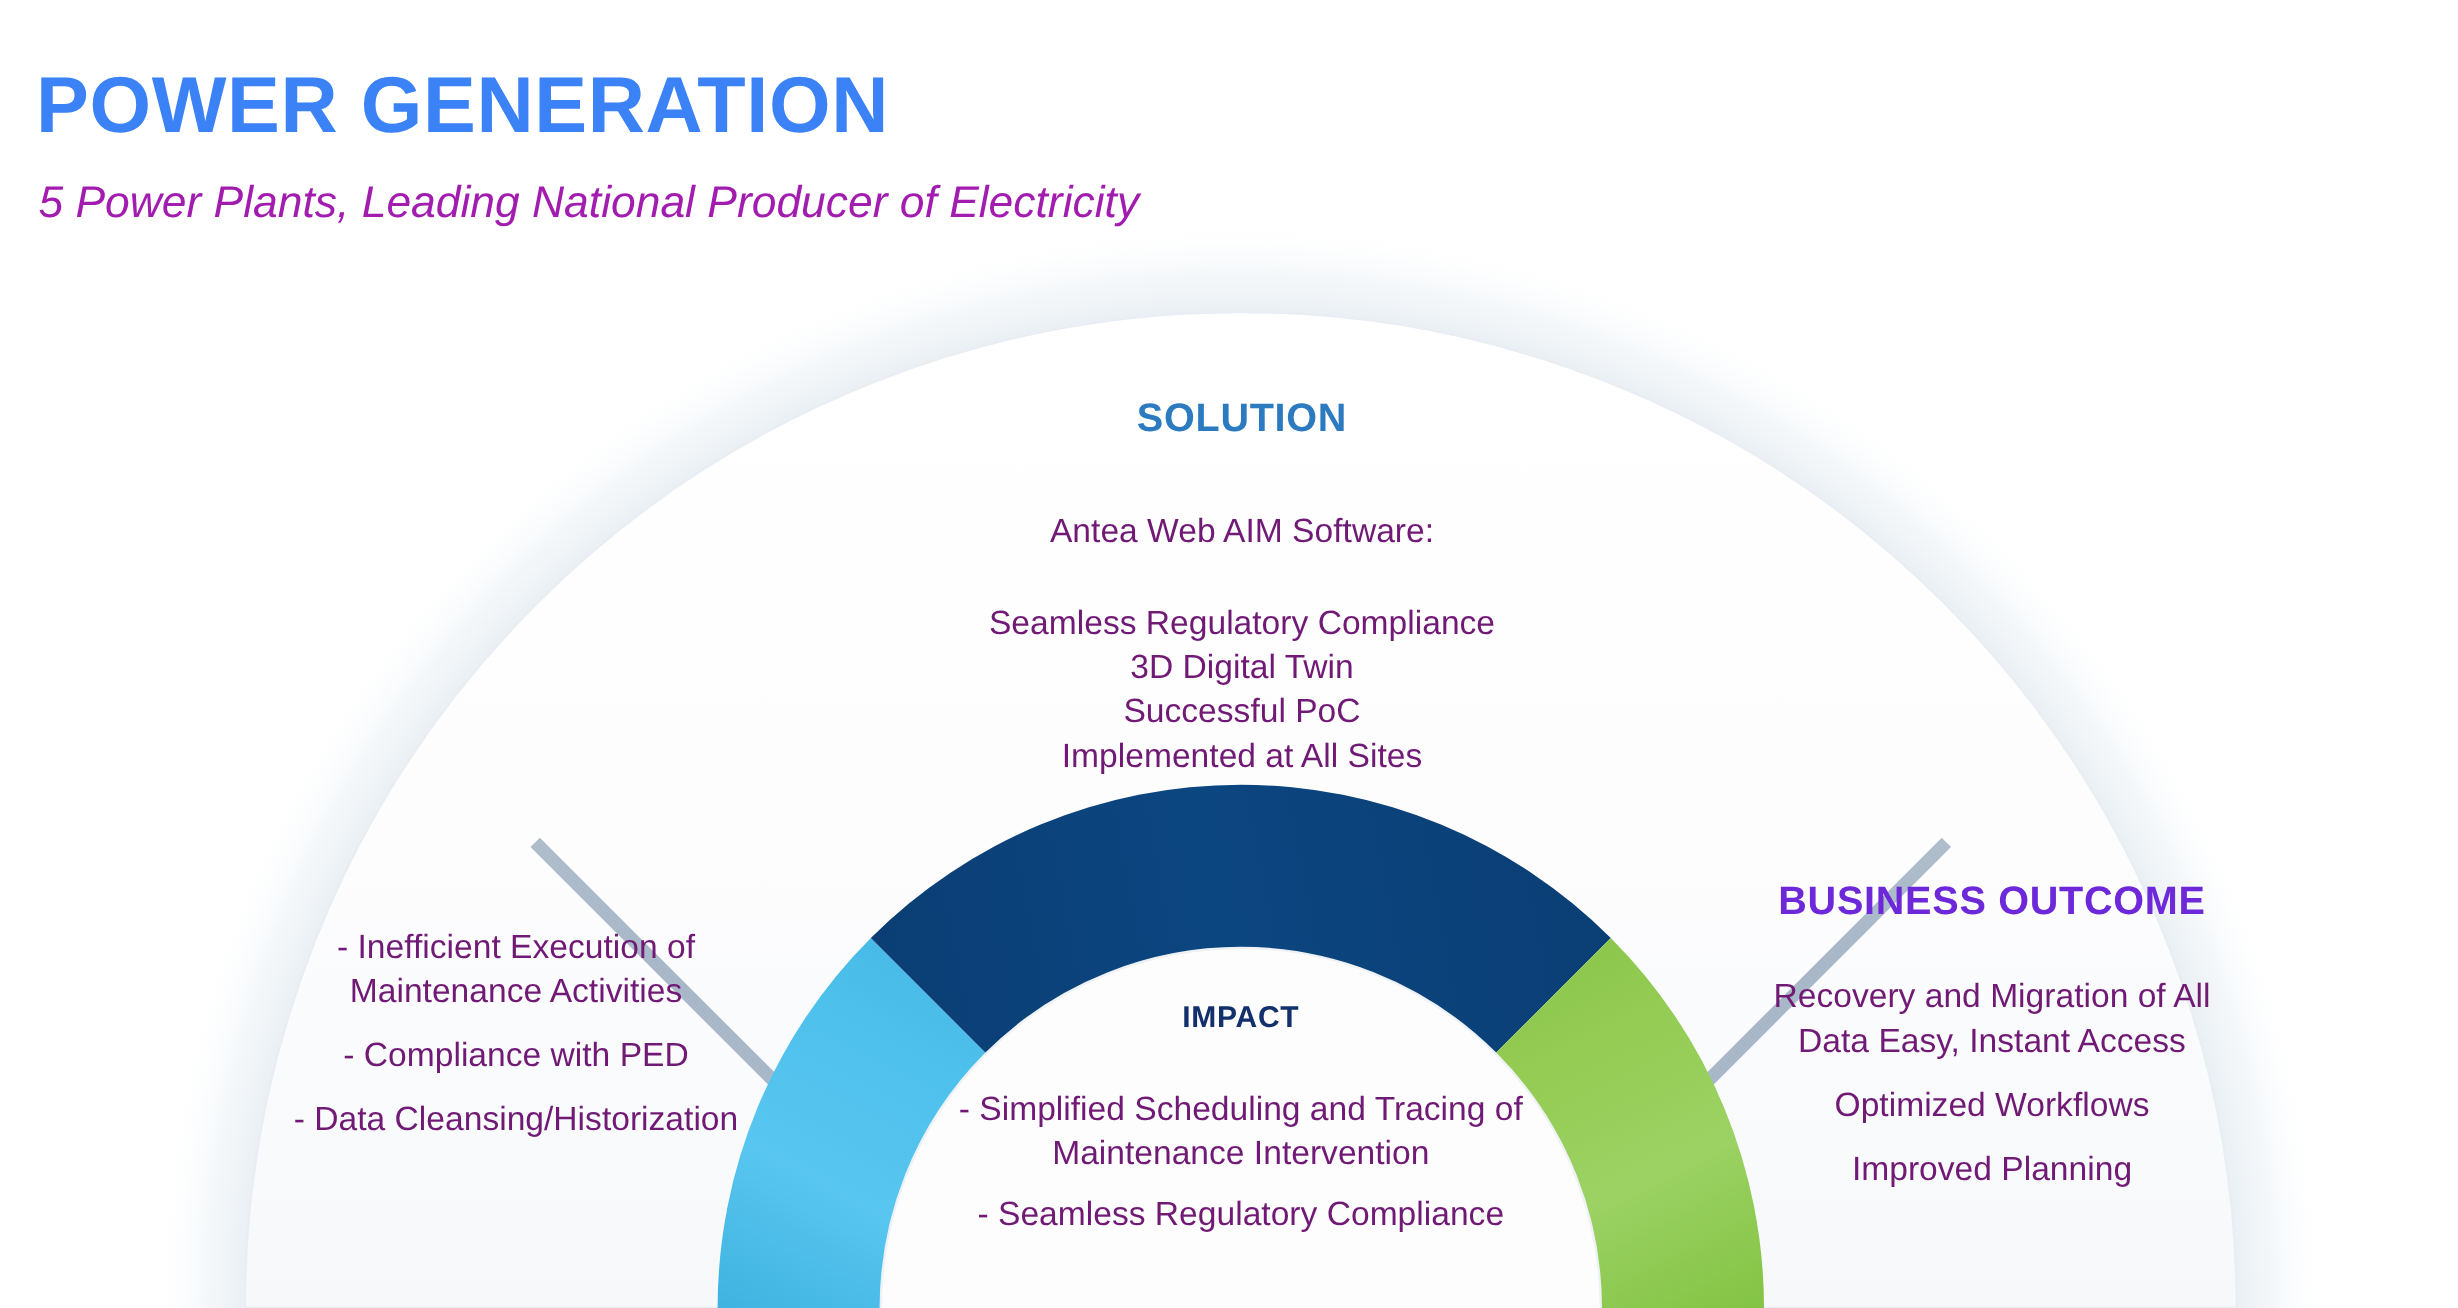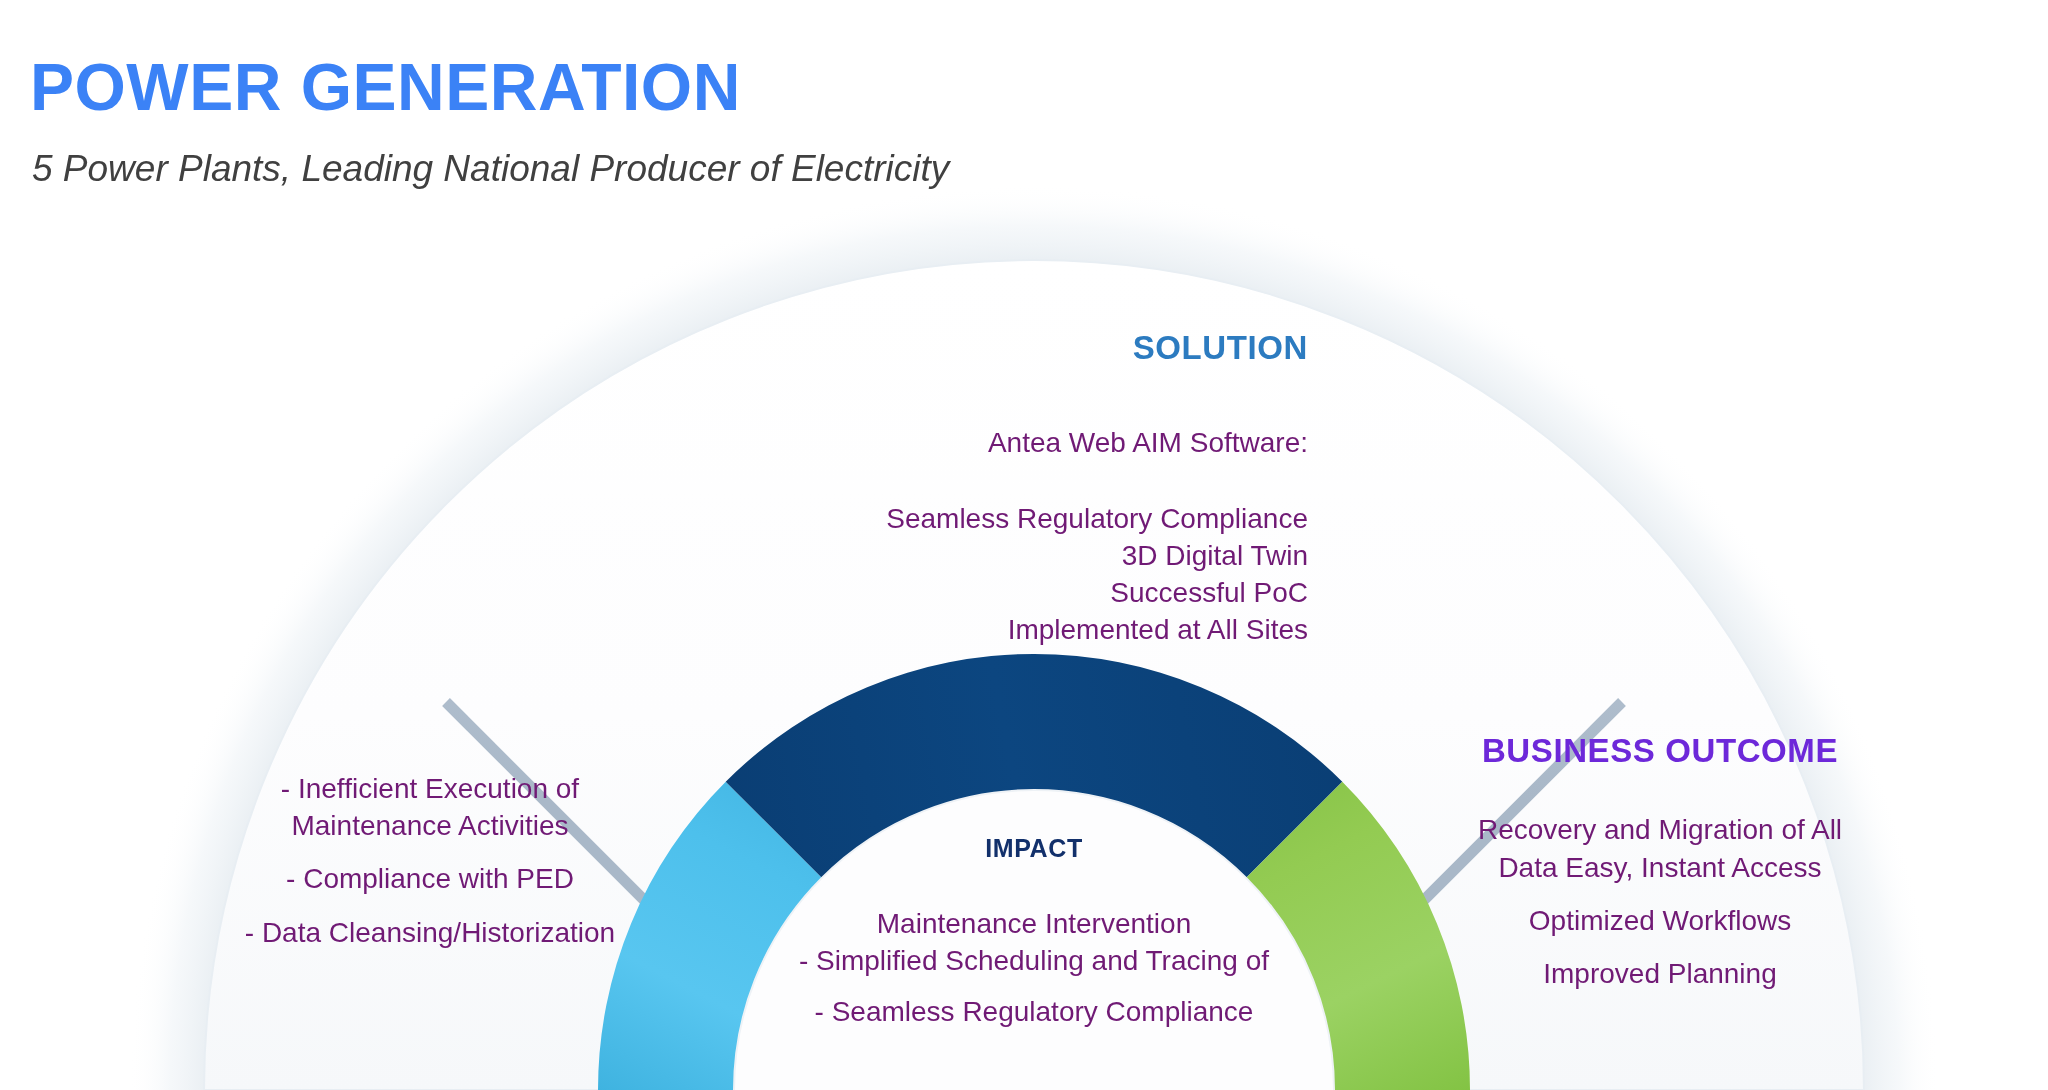--- a/index.html
+++ b/index.html
@@ -28,21 +28,21 @@
     white-space: nowrap;
     margin-top: 39px;
   }
   #page-subtitle {
     position: absolute;
     left: 32px;
     top: 148px;
     font-size: 37px;
     font-style: italic;
     font-weight: 400;
-    color: #404040;
+    color: #a21caf;
     white-space: nowrap;
   }
 
   
   #diagram-stage {
     position: absolute;
     left: 0;
     top: 0;
     width: 2048px;
     height: 1090px;
@@ -72,24 +72,23 @@
   .quad-body {
     font-size: 28px;
     font-weight: 400;
     color: #701a75;
     line-height: 1.33;
   }
   .quad-body .ln { display: block; }
 
   
   #quad-solution {
-    left: 796px;
+    left: 779px;
     top: 330px;
     width: 512px;
-    text-align: right;
   }
   #quad-solution .quad-heading { color: #2C7BC0; font-size: 33px; }
   #quad-solution .sol-lead { margin-top: 58px; }
   #quad-solution .sol-list { margin-top: 38px; }
 
   
   #quad-challenge {
     left: 190px;
     top: 730px;
     width: 480px;
@@ -237,19 +236,19 @@
       <span class="sp"></span>
       <span class="ln">Optimized Workflows</span>
       <span class="sp"></span>
       <span class="ln">Improved Planning</span>
     </div>
   </div>
 
   <div class="quad" id="quad-impact">
     <div class="quad-heading">IMPACT</div>
     <div class="quad-body">
+      <span class="ln">- Simplified Scheduling and Tracing of</span>
       <span class="ln">Maintenance Intervention</span>
-      <span class="ln">- Simplified Scheduling and Tracing of</span>
       <span class="sp"></span>
       <span class="ln">- Seamless Regulatory Compliance</span>
     </div>
   </div>
 </div>
 
 </body></html>

